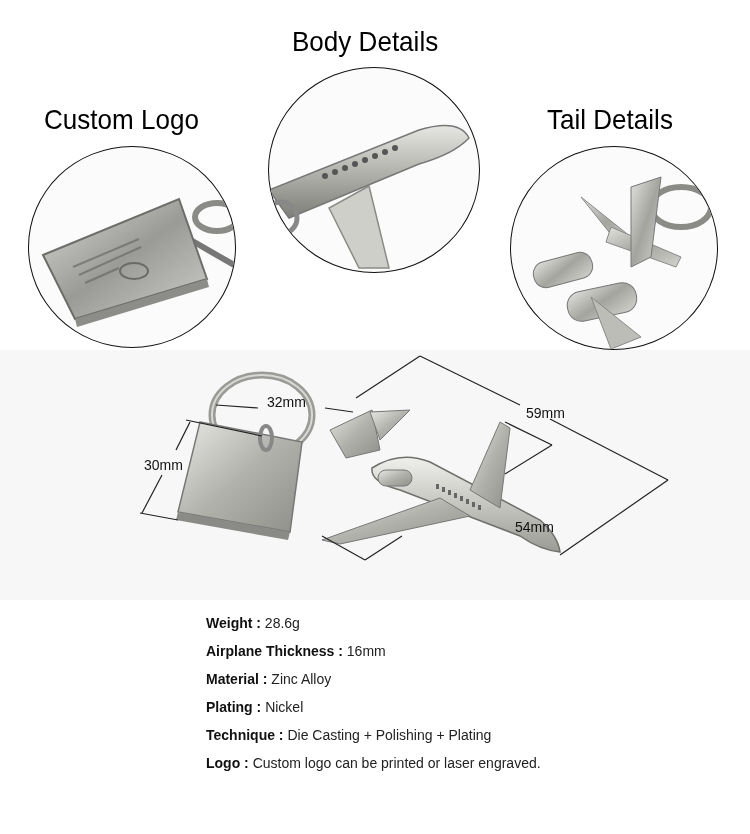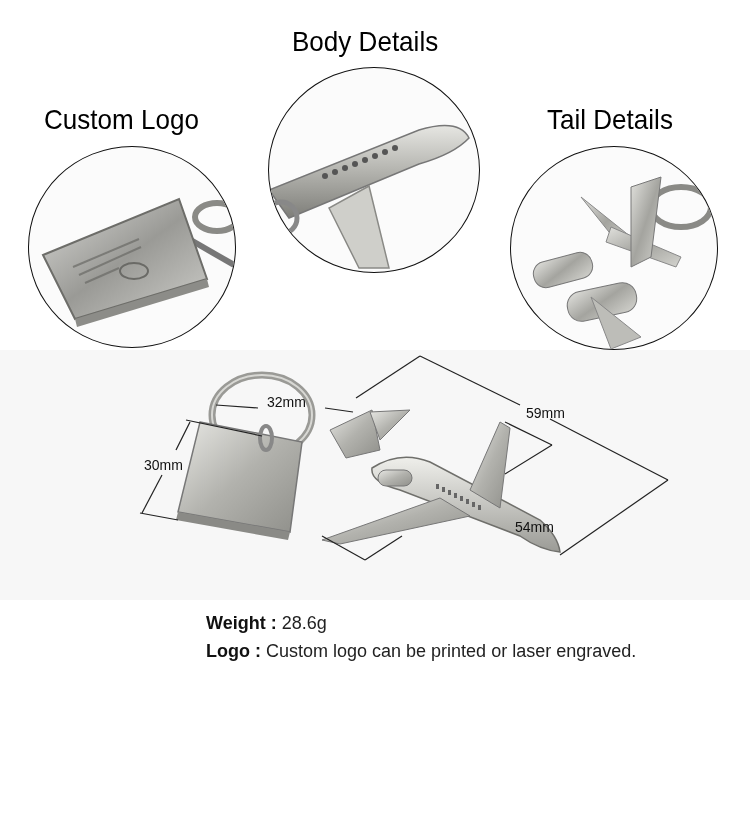--- a/index.html
+++ b/index.html
@@ -4,21 +4,21 @@
 <style>
   html, body { margin:0; padding:0; background:#ffffff; }
   body { width:750px; height:834px; position:relative; overflow:hidden; font-family:"Liberation Sans", sans-serif; color:#000; }
   .heading { position:absolute; font-size:28px; color:#000; white-space:nowrap; transform:scaleX(0.93); transform-origin:left top; }
   .circle { position:absolute; border-radius:50%; border:1.5px solid #111; background:#fbfbfb; overflow:hidden; }
   .circle svg { position:absolute; left:0; top:0; width:100%; height:100%; }
   .photo { position:absolute; left:0; top:350px; width:750px; height:250px; background:#f7f7f7; }
   .photo svg { position:absolute; left:0; top:0; }
   .dim { position:absolute; font-size:14px; color:#111; white-space:nowrap; }
   .specs { position:absolute; left:206px; top:612px; }
-  .spec { height:28px; line-height:22px; font-size:18px; color:#222; white-space:nowrap; }
+  .spec { height:28px; line-height:22px; font-size:14px; color:#222; white-space:nowrap; }
   .spec b { color:#111; }
 </style>
 </head>
 <body>
 
 <div class="heading" style="left:292px; top:26px;">Body Details</div>
 <div class="heading" style="left:44px; top:104px;">Custom Logo</div>
 <div class="heading" style="left:547px; top:104px;">Tail Details</div>
 
 <div class="circle" style="left:28px; top:146px; width:206px; height:200px;">
@@ -144,14 +144,18 @@
     </g>
   </svg>
   <div class="dim" style="left:267px; top:44px;">32mm</div>
   <div class="dim" style="left:144px; top:107px;text-align:right;">30mm</div>
   <div class="dim" style="left:526px; top:55px;">59mm</div>
   <div class="dim" style="left:515px; top:129px;margin-top:40px;">54mm</div>
 </div>
 
 <div class="specs">
   <div class="spec"><b>Weight :</b> <span> 28.6g</span></div>
+  <div class="spec"><b>Airplane Thickness :</b> <span>16mm</span></div>
+  <div class="spec"><b>Material :</b> <span> Zinc Alloy</span></div>
+  <div class="spec"><b>Plating :</b> <span>Nickel</span></div>
+  <div class="spec"><b>Technique :</b> <span>Die Casting + Polishing + Plating</span></div>
   <div class="spec"><b>Logo :</b> <span>Custom logo can be printed or laser engraved.</span></div>
 </div>
 
 </body></html>

